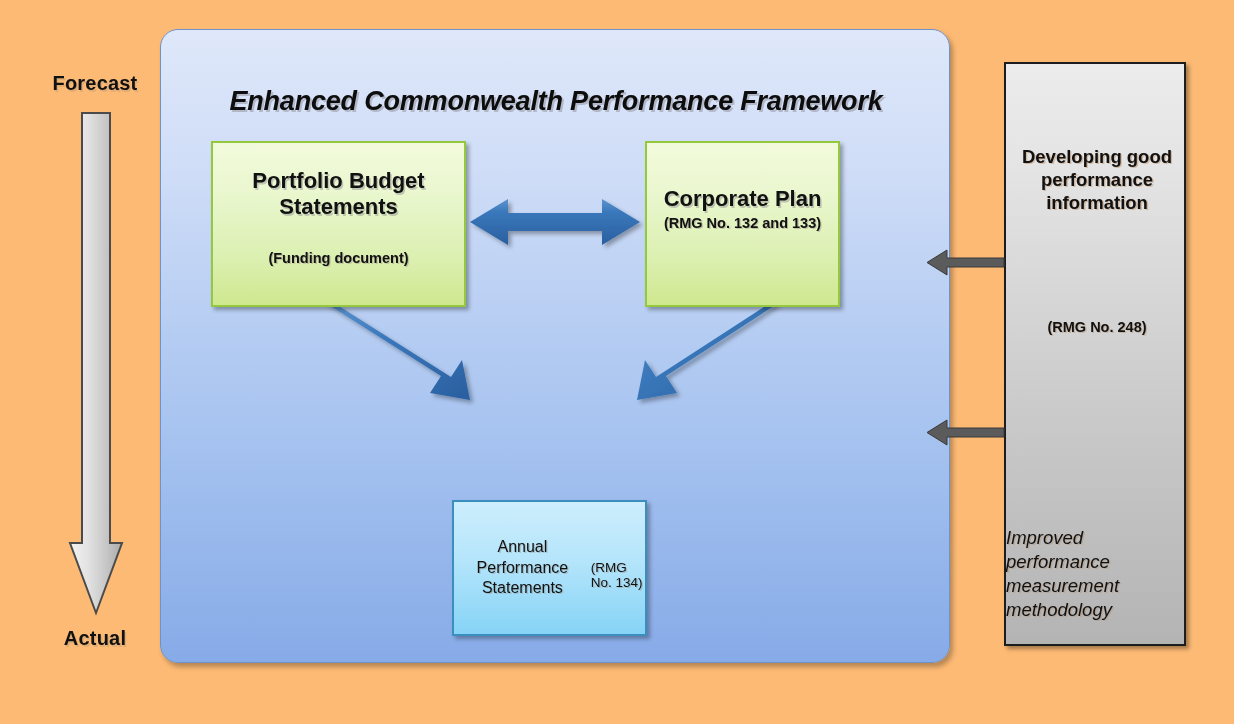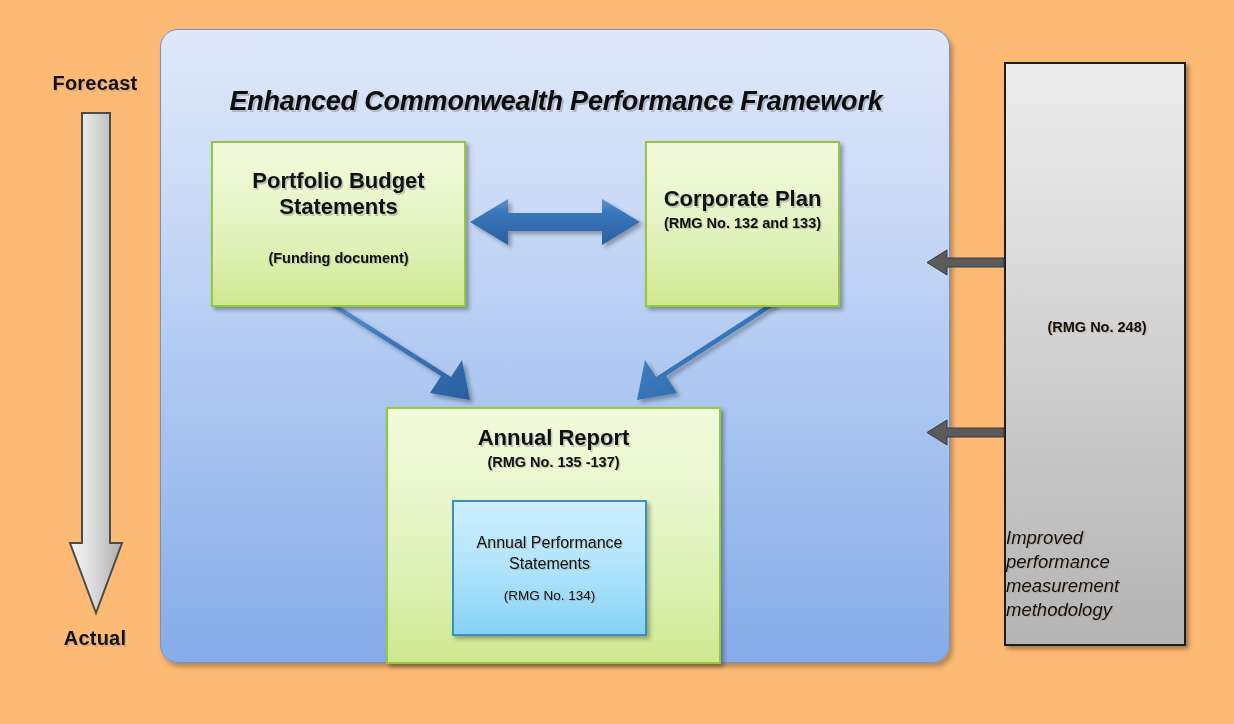--- a/index.html
+++ b/index.html
@@ -134,21 +134,20 @@
     position: absolute;
     left: 452px;
     top: 500px;
     width: 195px;
     height: 136px;
     background: linear-gradient(to bottom, #cdeefd 0%, #b4e5fb 45%, #86d3f6 100%);
     border: 2px solid #3a8fbe;
     box-shadow: 3px 3px 4px rgba(0,0,0,0.3);
     box-sizing: border-box;
     display: flex;
-    flex-direction: column;
     align-items: center;
     justify-content: center;
   }
   #box-aps .aps-title {
     font-size: 16px;
     color: #111111;
     text-shadow: 1.2px 1.2px 0 rgba(150,150,150,0.5);
     line-height: 1.28;
     text-align: center;
   }
@@ -302,31 +301,28 @@
   <div class="green-box" id="box-pbs">
     <div class="box-title">Portfolio Budget Statements</div>
     <div class="box-sub">(Funding document)</div>
   </div>
 
   <div class="green-box" id="box-corporate-plan">
     <div class="box-title">Corporate Plan</div>
     <div class="box-sub">(RMG No. 132 and 133)</div>
   </div>
 
-  <div class="green-box" id="box-annual-report">
-    <div class="box-title">Annual Report</div>
-    <div class="box-sub">(RMG No. 135 -137)</div>
-  </div>
 
   <div id="box-aps">
     <div class="aps-title">Annual Performance Statements</div>
     <div class="aps-sub">(RMG No. 134)</div>
   </div>
 
   <div id="side-panel">
+    <div id="side-panel-top-text">Developing good performance information</div>
     <div id="side-panel-top-sub">(RMG No. 248)</div>
     <div id="side-panel-bottom-text">Improved performance measurement methodology</div>
   </div>
 
   <svg id="grey-arrows" viewBox="0 0 1234 724" xmlns="http://www.w3.org/2000/svg">
     <g>
       <path d="M 1004 258 L 947 258 L 947 250 L 927 262.5 L 947 275 L 947 267 L 1004 267 Z" fill="#5b5b5b" stroke="#3b3b3b" stroke-width="1"></path>
     </g>
     <g>
       <path d="M 1004 428 L 947 428 L 947 420 L 927 432.5 L 947 445 L 947 437 L 1004 437 Z" fill="#5b5b5b" stroke="#3b3b3b" stroke-width="1"></path>

